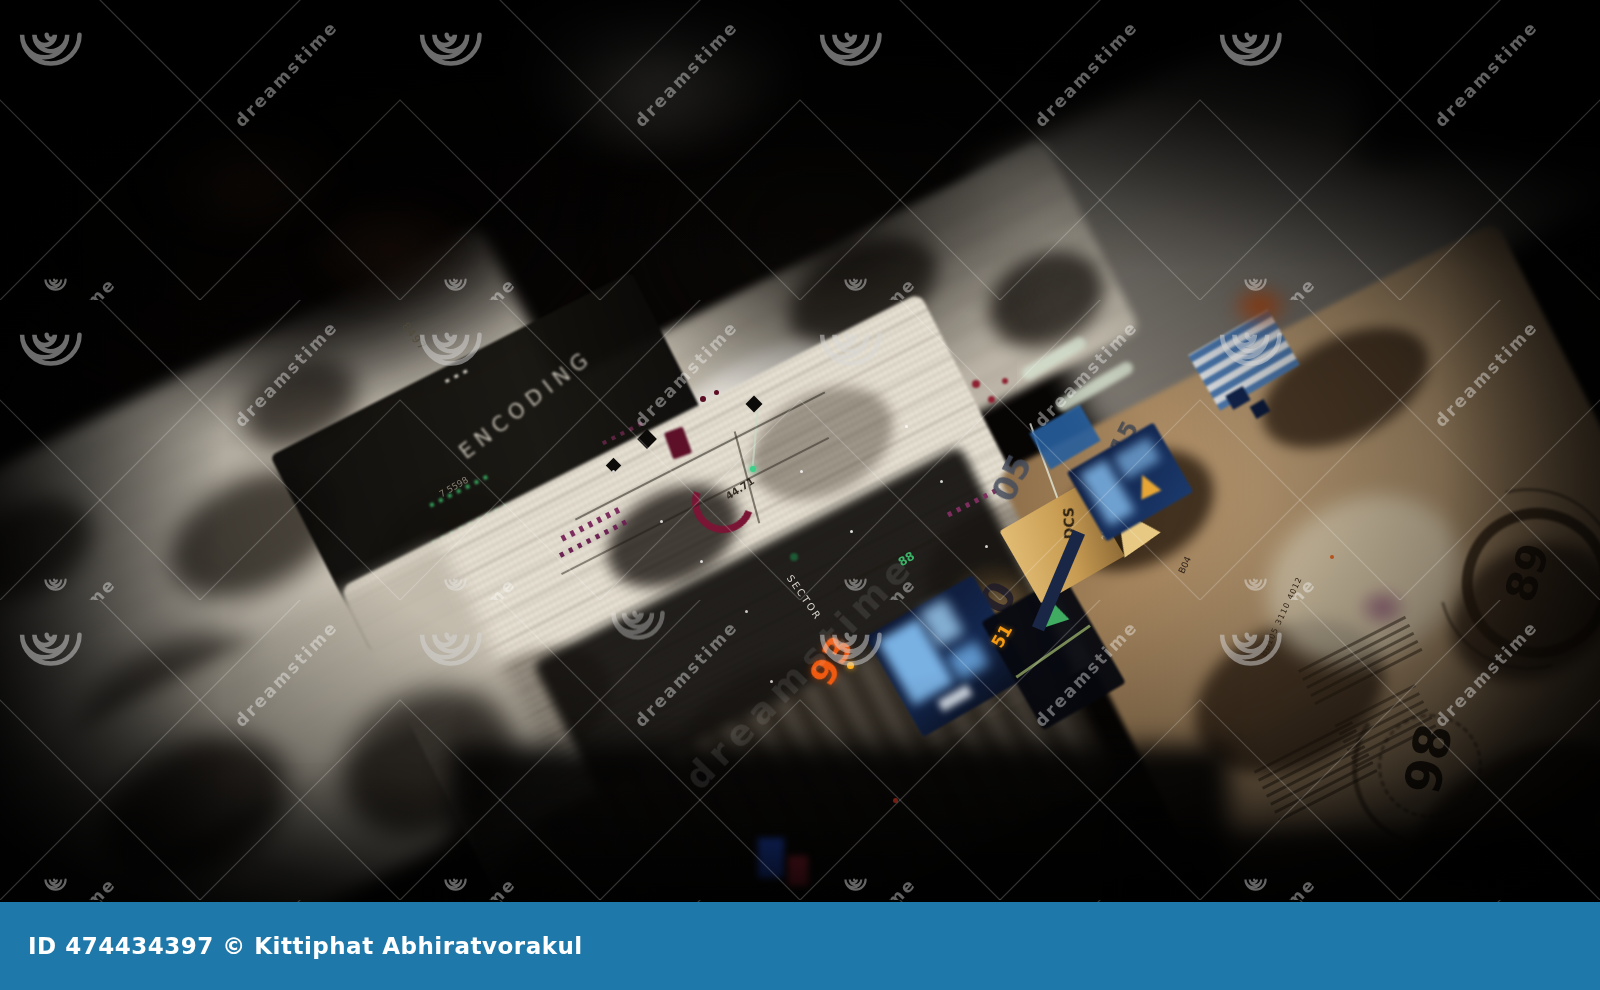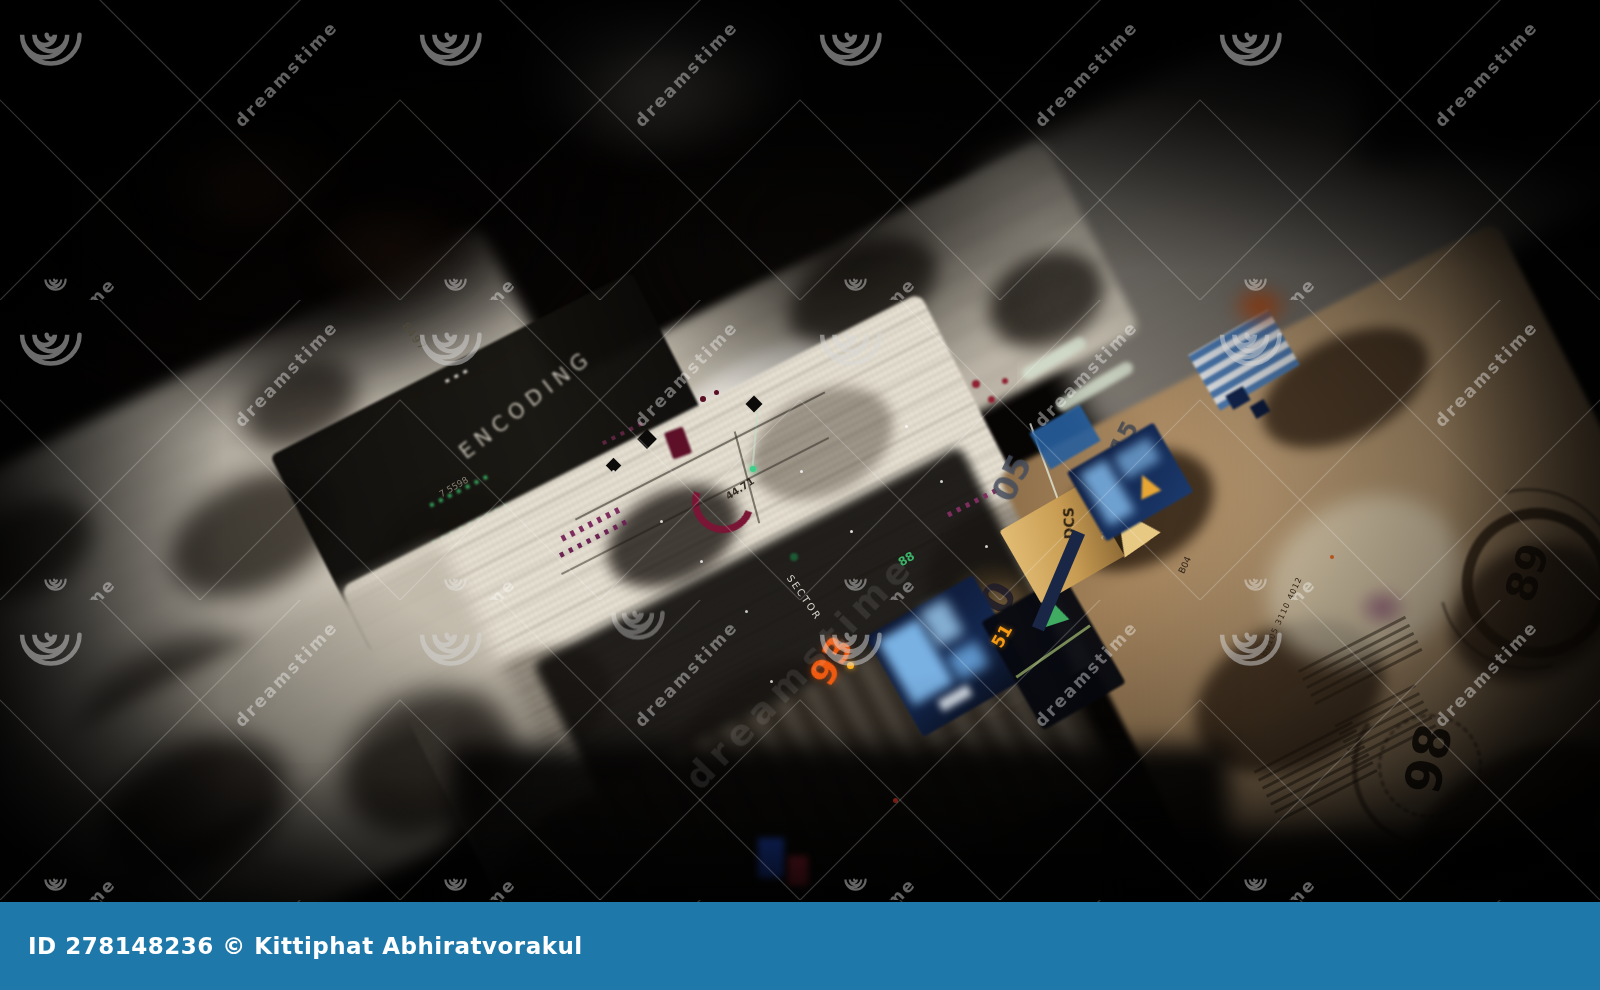--- a/index.html
+++ b/index.html
@@ -229,16 +229,16 @@
       </defs>
       <rect x="0" y="0" width="1600" height="902" fill="url(#wm)"></rect>
       <g opacity="0.32">
         <use href="#spiral" xlink:href="#spiral" transform="translate(610,585) scale(1.75)" stroke="#ffffff" stroke-width="2.6"></use>
         <text class="wmbig" transform="translate(700,792) rotate(-46)">dreamstime</text>
       </g>
     </svg>
   </div>
 
   <div class="footer">
-    <div class="fcredit">ID 278148236 © Kittiphat Abhiratvorakul</div>
+    <div class="fcredit">ID 474434397 © Kittiphat Abhiratvorakul</div>
   </div>
 
 </div>
 
 </body></html>

